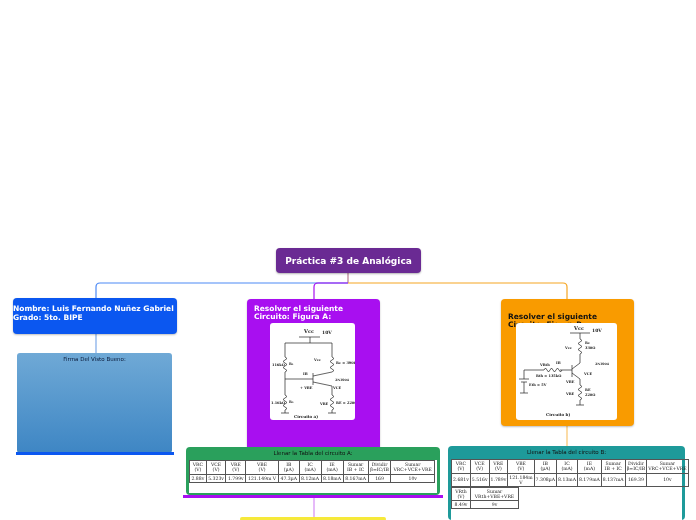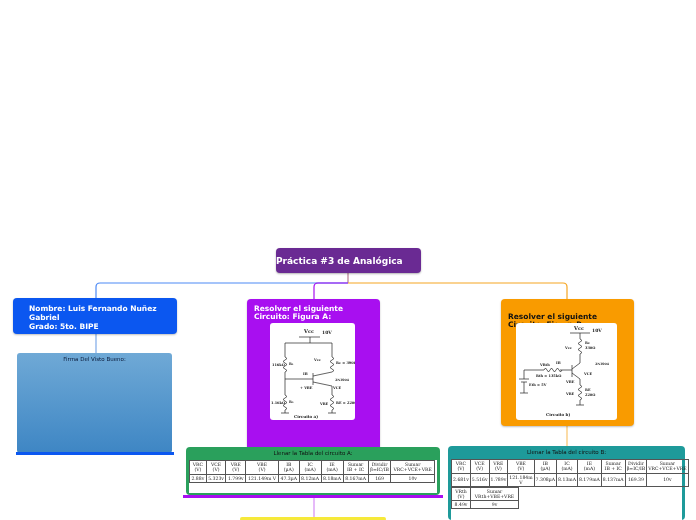--- a/index.html
+++ b/index.html
@@ -1,21 +1,21 @@
 <!DOCTYPE html>
 <html><head>
 <meta charset="utf-8">
 <style>
   html, body { margin:0; padding:0; }
   body { width:696px; height:520px; background:#ffffff; position:relative; overflow:hidden; font-family:"DejaVu Sans", sans-serif; }
   .abs { position:absolute; }
   .connectors { position:absolute; left:0; top:0; width:696px; height:520px; pointer-events:none; }
-  .central { left:276px; top:248px; width:145px; height:25px; background:#6a2a93; border-radius:4px; color:#fff; font-weight:bold; font-size:9px; display:flex; align-items:center; box-shadow:0 1px 2px rgba(0,0,0,0.3); }
+  .central { left:276px; top:248px; width:145px; height:25px; background:#6a2a93; border-radius:4px; color:#fff; font-weight:bold; font-size:9px; display:flex; align-items:center; justify-content:center; box-shadow:0 1px 2px rgba(0,0,0,0.3); }
   .topic { border-radius:4px; color:#fff; font-weight:bold; font-size:7.5px; box-sizing:border-box; box-shadow:0 1px 2px rgba(0,0,0,0.25); }
-  .topic-blue { left:13px; top:298px; width:164px; height:36px; background:#0b57f0; padding:6px 16px; line-height:1.2; }
+  .topic-blue { left:13px; top:298px; width:164px; height:36px; background:#0b57f0; padding:6px 0; line-height:1.2; }
   .topic-blue .line2 { display:block; }
   .topic-purple { left:247px; top:299px; width:133px; height:164px; background:#a80ff0; padding:6px 7px; line-height:1.1; }
   .topic-orange { left:501px; top:299px; width:133px; height:127px; background:#f99b00; padding:14px 7px; line-height:1.1; color:#111; }
   .circuit-card { position:absolute; background:#fff; border-radius:3px; }
   .topic-purple .circuit-card { left:23px; top:24px; width:85px; height:97px; }
   .topic-orange .circuit-card { left:15px; top:24px; width:101px; height:97px; }
   .sig-box { left:17px; top:353px; width:155px; height:100px; background:linear-gradient(#6fa9d6,#3e86c4); border-radius:3px; }
   .sig-box .cap { color:#0a1a3a; font-size:5.5px; text-align:center; padding-top:3px; }
   .sig-box .photo { position:absolute; left:4px; top:12px; width:146px; height:84px; border-radius:3px; background-color:#e6d8cc;
      background-image: linear-gradient(rgba(120,140,170,0.45) 1px, transparent 1px), linear-gradient(90deg, rgba(120,140,170,0.45) 1px, transparent 1px);

